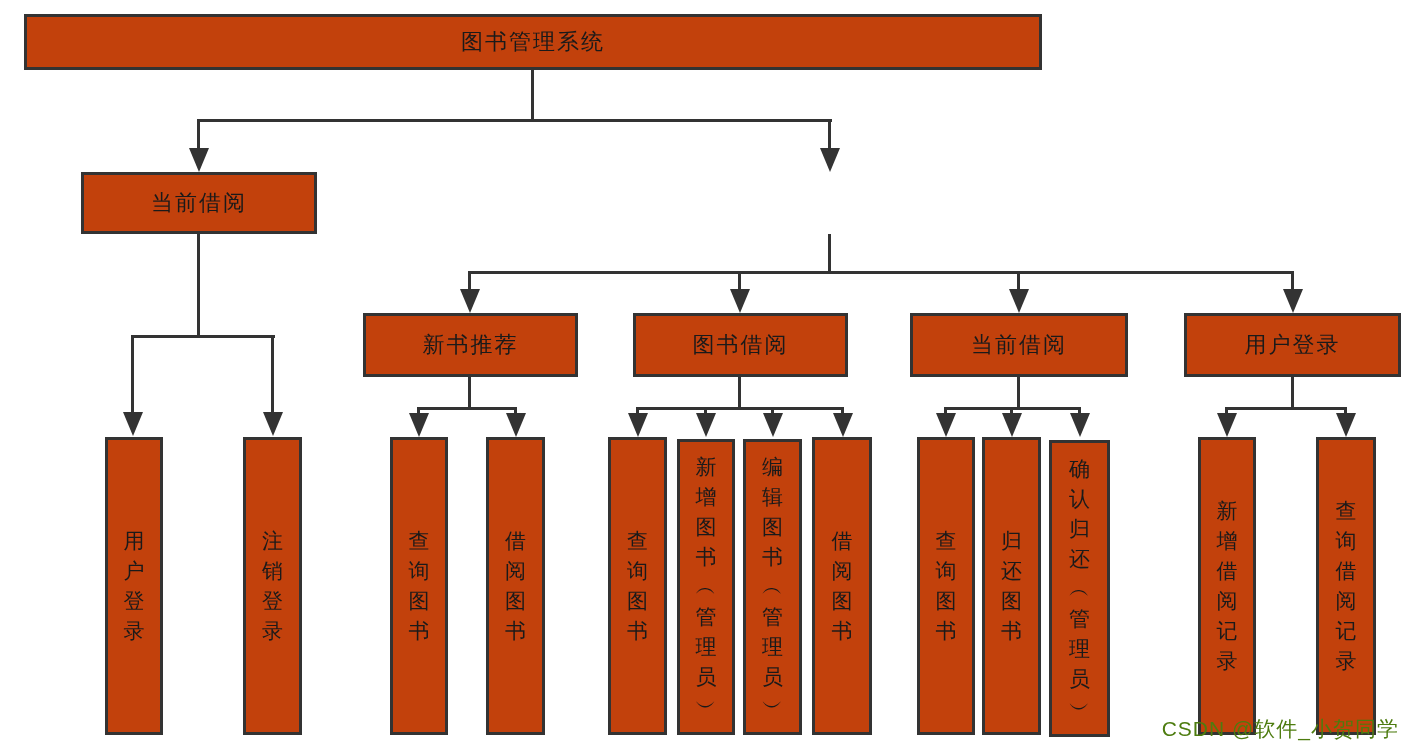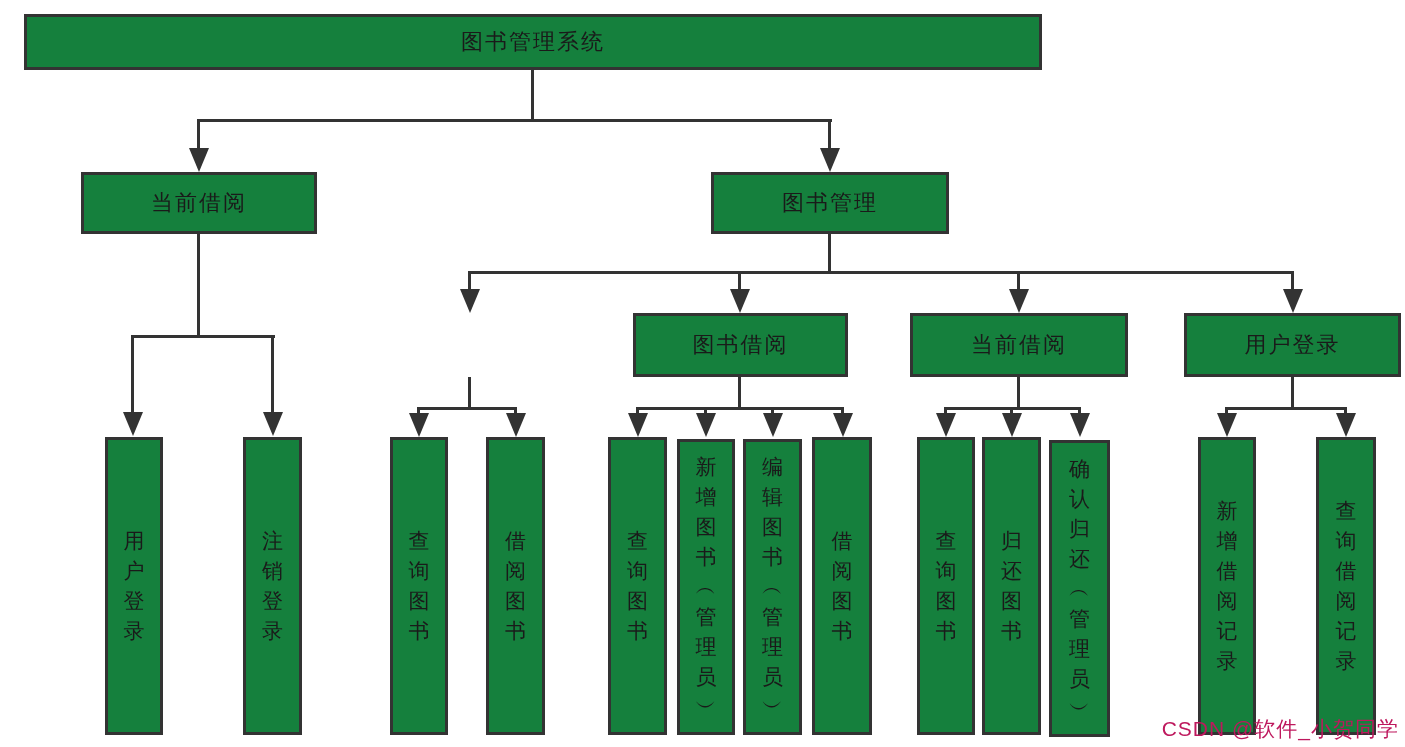--- a/index.html
+++ b/index.html
@@ -1,54 +1,54 @@
 <!DOCTYPE html>
 <html><head>
 <meta charset="utf-8">
 <style>
   html,body{margin:0;padding:0;background:#ffffff;}
   #canvas{
     position:relative;width:1405px;height:747px;background:#ffffff;overflow:hidden;
     font-family:"Liberation Sans","DejaVu Sans",sans-serif;color:#1a1a1a;
   }
   .box{
-    position:absolute;box-sizing:border-box;border:3px solid #333333;background:#15803d;
+    position:absolute;box-sizing:border-box;border:3px solid #333333;background:#c2410c;
     display:flex;align-items:center;justify-content:center;
   }
   .hlabel{font-size:22px;letter-spacing:2px;white-space:nowrap;}
   .vbox{flex-direction:column;}
   .vtext{display:flex;flex-direction:column;align-items:center;justify-content:center;height:100%;}
   .vtext .vchar{display:block;line-height:30px;font-size:21px;text-align:center;}
   .line{position:absolute;background:#333333;}
   .ahead{
     position:absolute;width:0;height:0;
     border-left:10px solid transparent;border-right:10px solid transparent;
     border-top:24px solid #333333;
   }
   .watermark{
-    position:absolute;right:6px;bottom:4px;font-size:21px;color:#be185d;
+    position:absolute;right:6px;bottom:4px;font-size:21px;color:#4d7c0f;
     letter-spacing:1px;white-space:nowrap;
   }
 </style>
 </head>
 <body>
 
 <div id="canvas">
 
   <div class="box" style="left:24px;top:14px;width:1018px;height:56px;">
     <span class="hlabel">图书管理系统</span>
   </div>
 
   <div class="box" style="left:81px;top:172px;width:236px;height:62px;">
     <span class="hlabel">当前借阅</span>
   </div>
-  <div class="box" style="left:711px;top:172px;width:238px;height:62px;">
-    <span class="hlabel">图书管理</span>
-  </div>
-
+
+  <div class="box" style="left:363px;top:313px;width:215px;height:64px;">
+    <span class="hlabel">新书推荐</span>
+  </div>
   <div class="box" style="left:910px;top:313px;width:218px;height:64px;">
     <span class="hlabel">当前借阅</span>
   </div>
   <div class="box" style="left:633px;top:313px;width:215px;height:64px;">
     <span class="hlabel">图书借阅</span>
   </div>
   <div class="box" style="left:1184px;top:313px;width:217px;height:64px;">
     <span class="hlabel">用户登录</span>
   </div>
 

